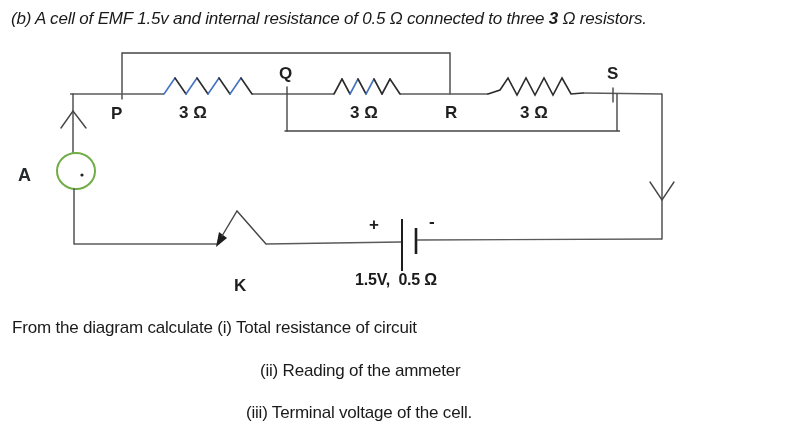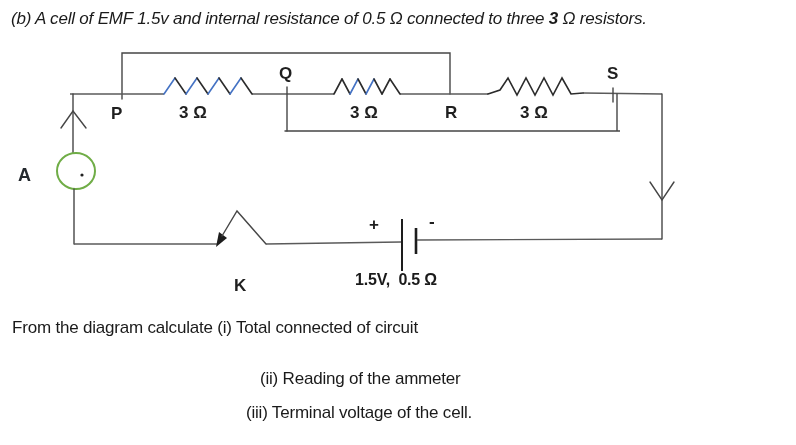--- a/index.html
+++ b/index.html
@@ -11,21 +11,21 @@
     position:relative;
     overflow:hidden;
   }
   .title {
     position:absolute; left:11px; top:9px;
     font-size:17px; letter-spacing:-0.2px; white-space:nowrap;font-style:italic;
   }
   .title b { font-weight:700; }
   .q-line { position:absolute; font-size:17px; letter-spacing:-0.2px; white-space:nowrap; }
   #q1 { left:12px;  top:318px; }
-  #q2 { left:260px; top:361px;margin-top:8px; }
+  #q2 { left:260px; top:361px; }
   #q3 { left:246px; top:403px; }
   .battery-label {
     position:absolute; left:355px; top:271px;
     font-size:16px; font-weight:700; white-space:pre; letter-spacing:-0.2px;
   }
   svg.circuit { position:absolute; left:0; top:0; }
   svg .wire { stroke:#464646; stroke-width:1.4; fill:none; stroke-linecap:round; }
   svg .wire-thin { stroke:#5a5a5a; stroke-width:1.3; fill:none; }
   svg .rz { stroke-width:1.6; fill:none; stroke-linecap:round; }
   svg .rz-dark { stroke:#2b2b2b; }
@@ -111,15 +111,15 @@
   <text x="445" y="118" class="node-label">R</text>
   <text x="607" y="79" class="node-label">S</text>
   <text x="234" y="291" class="node-label">K</text>
   <text x="179" y="118" class="res-label">3 Ω</text>
   <text x="350" y="118" class="res-label">3 Ω</text>
   <text x="520" y="118" class="res-label">3 Ω</text>
 </svg>
 
 <div class="battery-label">1.5V,  0.5 Ω</div>
 
-<div class="q-line" id="q1">From the diagram calculate (i) Total connected of circuit</div>
+<div class="q-line" id="q1">From the diagram calculate (i) Total resistance of circuit</div>
 <div class="q-line" id="q2">(ii) Reading of the ammeter</div>
 <div class="q-line" id="q3">(iii) Terminal voltage of the cell.</div>
 
 </body></html>

